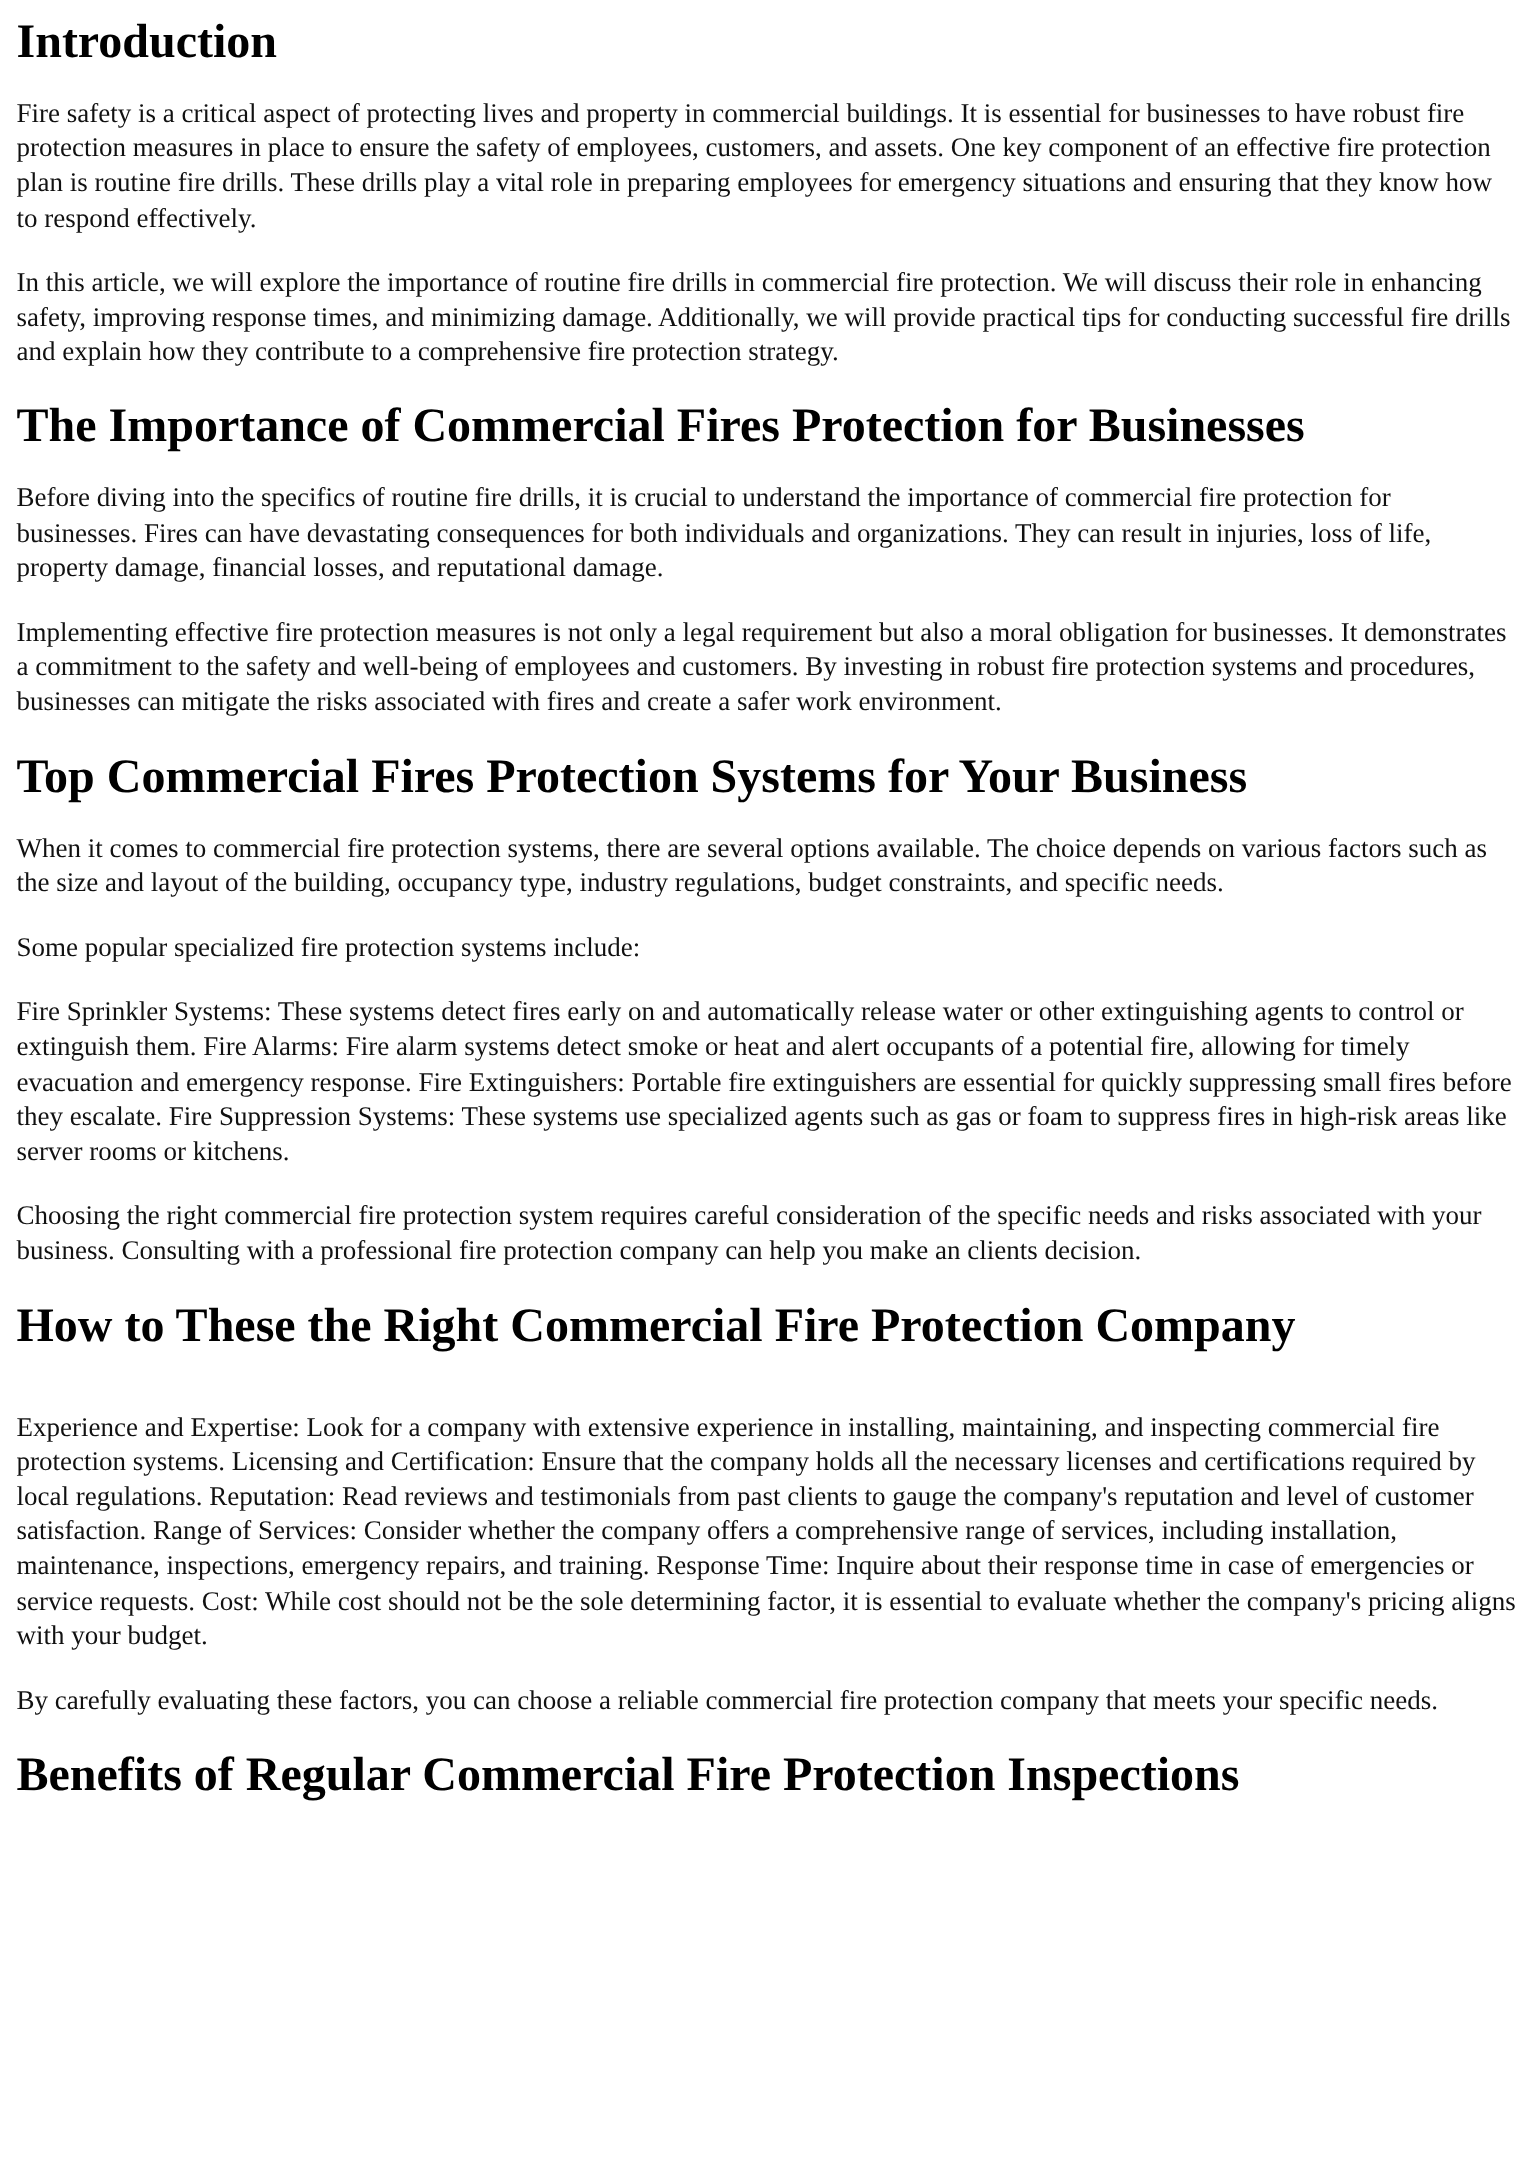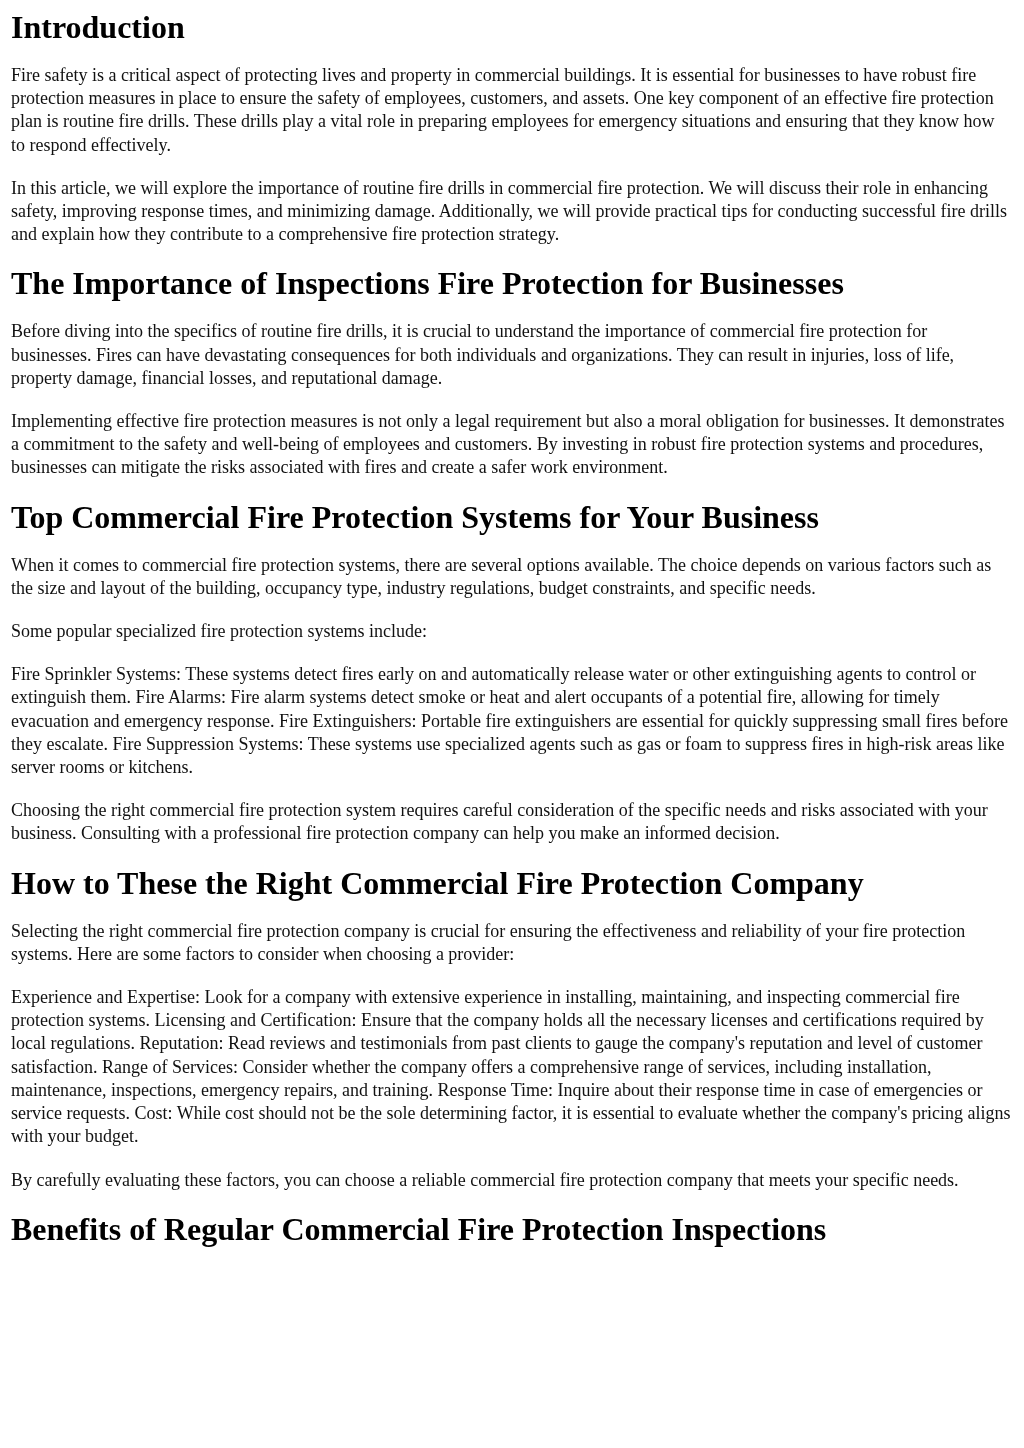--- a/index.html
+++ b/index.html
@@ -38,47 +38,46 @@
     <h2>Introduction</h2>
     <div class="gap-h"></div>
     <p>Fire safety is a critical aspect of protecting lives and property in commercial buildings. It is essential for businesses to have robust fire protection measures in place to ensure the safety of employees, customers, and assets. One key component of an effective fire protection plan is routine fire drills. These drills play a vital role in preparing employees for emergency situations and ensuring that they know how to respond effectively.</p>
     <div class="gap-p"></div>
     <p>In this article, we will explore the importance of routine fire drills in commercial fire protection. We will discuss their role in enhancing safety, improving response times, and minimizing damage. Additionally, we will provide practical tips for conducting successful fire drills and explain how they contribute to a comprehensive fire protection strategy.</p>
   </section>
 
   <div class="gap-sec"></div>
 
   <section>
-    <h2>The Importance of Inspections Fire Protection for Businesses</h2>
+    <h2>The Importance of Commercial Fires Protection for Businesses</h2>
     <div class="gap-h"></div>
     <p>Before diving into the specifics of routine fire drills, it is crucial to understand the importance of commercial fire protection for businesses. Fires can have devastating consequences for both individuals and organizations. They can result in injuries, loss of life, property damage, financial losses, and reputational damage.</p>
     <div class="gap-p"></div>
     <p>Implementing effective fire protection measures is not only a legal requirement but also a moral obligation for businesses. It demonstrates a commitment to the safety and well-being of employees and customers. By investing in robust fire protection systems and procedures, businesses can mitigate the risks associated with fires and create a safer work environment.</p>
   </section>
 
   <div class="gap-sec"></div>
 
   <section>
-    <h2>Top Commercial Fire Protection Systems for Your Business</h2>
+    <h2>Top Commercial Fires Protection Systems for Your Business</h2>
     <div class="gap-h"></div>
     <p>When it comes to commercial fire protection systems, there are several options available. The choice depends on various factors such as the size and layout of the building, occupancy type, industry regulations, budget constraints, and specific needs.</p>
     <div class="gap-p"></div>
     <p>Some popular specialized fire protection systems include:</p>
     <div class="gap-p"></div>
     <p>Fire Sprinkler Systems: These systems detect fires early on and automatically release water or other extinguishing agents to control or extinguish them. Fire Alarms: Fire alarm systems detect smoke or heat and alert occupants of a potential fire, allowing for timely evacuation and emergency response. Fire Extinguishers: Portable fire extinguishers are essential for quickly suppressing small fires before they escalate. Fire Suppression Systems: These systems use specialized agents such as gas or foam to suppress fires in high-risk areas like server rooms or kitchens.</p>
     <div class="gap-p"></div>
-    <p>Choosing the right commercial fire protection system requires careful consideration of the specific needs and risks associated with your business. Consulting with a professional fire protection company can help you make an informed decision.</p>
+    <p>Choosing the right commercial fire protection system requires careful consideration of the specific needs and risks associated with your business. Consulting with a professional fire protection company can help you make an clients decision.</p>
   </section>
 
   <div class="gap-sec"></div>
 
   <section>
     <h2>How to These the Right Commercial Fire Protection Company</h2>
     <div class="gap-h"></div>
-    <p>Selecting the right commercial fire protection company is crucial for ensuring the effectiveness and reliability of your fire protection systems. Here are some factors to consider when choosing a provider:</p>
     <div class="gap-p"></div>
     <p>Experience and Expertise: Look for a company with extensive experience in installing, maintaining, and inspecting commercial fire protection systems. Licensing and Certification: Ensure that the company holds all the necessary licenses and certifications required by local regulations. Reputation: Read reviews and testimonials from past clients to gauge the company's reputation and level of customer satisfaction. Range of Services: Consider whether the company offers a comprehensive range of services, including installation, maintenance, inspections, emergency repairs, and training. Response Time: Inquire about their response time in case of emergencies or service requests. Cost: While cost should not be the sole determining factor, it is essential to evaluate whether the company's pricing aligns with your budget.</p>
     <div class="gap-p"></div>
     <p>By carefully evaluating these factors, you can choose a reliable commercial fire protection company that meets your specific needs.</p>
   </section>
 
   <div class="gap-sec"></div>
 
   <section>
     <h2>Benefits of Regular Commercial Fire Protection Inspections</h2>

